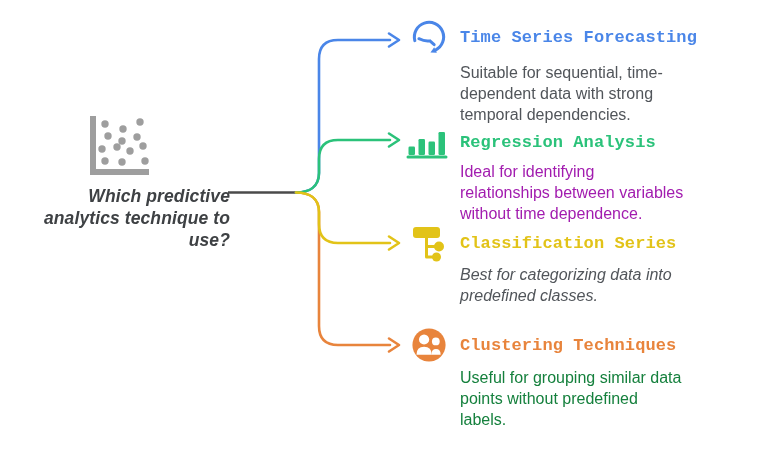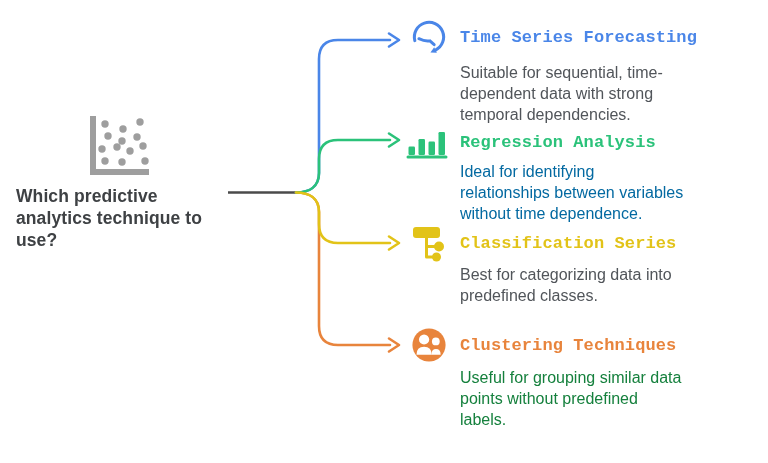--- a/index.html
+++ b/index.html
@@ -6,22 +6,22 @@
   .stage{
     position:relative;width:768px;height:463px;background:#ffffff;
     font-family:"Liberation Sans",sans-serif;overflow:hidden;
   }
   .connector-layer{position:absolute;left:0;top:0;width:768px;height:463px;}
   .connector-layer path, .connector-layer polyline{fill:none;stroke:currentColor;}
 
   .center-icon{position:absolute;left:85px;top:111px;width:66px;height:68px;}
   .center-question{
     position:absolute;left:16px;top:185px;width:214px;
-    text-align:left;font-weight:bold;font-size:17.5px;line-height:22px;
-    white-space:pre-line;letter-spacing:0.1px;
+    text-align:right;font-weight:bold;font-size:17.5px;line-height:22px;
+    white-space:pre-line;letter-spacing:0.1px;font-style:italic;
   }
 
   .branch{position:absolute;left:410px;width:340px;}
   .branch .b-icon{position:absolute;}
   .branch .b-title{
     position:absolute;left:50px;font-size:17px;font-weight:bold;
     line-height:20px;white-space:nowrap;letter-spacing:0.1px;font-family:Liberation Mono, monospace;
   }
   .branch .b-desc{
     position:absolute;left:50px;width:290px;
@@ -91,34 +91,34 @@
     <svg class="b-icon" style="left:-4px;top:1px" width="42" height="28" viewBox="0 0 42 28">
       <g fill="currentColor">
         <rect x="2.5" y="15.5" width="6.5" height="8.5" rx="1.2"></rect>
         <rect x="12.5" y="8" width="6.5" height="16" rx="1.2"></rect>
         <rect x="22.5" y="10.5" width="6.5" height="13.5" rx="1.2"></rect>
         <rect x="32.5" y="1" width="6.5" height="23" rx="1.2"></rect>
         <rect x="0.5" y="24.5" width="41" height="3" rx="1.5"></rect>
       </g>
     </svg>
     <div class="b-title" style="top:3px">Regression Analysis</div>
-    <div class="b-desc" style="top: 31px; color: #0369a1;">Ideal for identifying
+    <div class="b-desc" style="top: 31px; color: #a21caf;">Ideal for identifying
 relationships between variables
 without time dependence.</div>
   </div>
 
   <div class="branch" style="top: 225px; color: rgb(226, 195, 24);">
     <svg class="b-icon" style="left:-4px;top:-1px" width="40" height="40" viewBox="0 0 40 40">
       <rect x="7" y="3" width="27" height="11" rx="3" fill="currentColor"></rect>
       <path d="M20.5 14 V33 M20.5 22.5 H29 M20.5 33 H27" stroke="currentColor" stroke-width="3" fill="none" stroke-linecap="round"></path>
       <circle cx="33" cy="22.5" r="5" fill="currentColor"></circle>
       <circle cx="30.5" cy="33" r="4.5" fill="currentColor"></circle>
     </svg>
     <div class="b-title" style="top:9px">Classification Series</div>
-    <div class="b-desc" style="top: 39px; color: rgb(81, 85, 90);">Best for categorizing data into
+    <div class="b-desc" style="top: 39px; color: rgb(81, 85, 90); font-style: italic;">Best for categorizing data into
 predefined classes.</div>
   </div>
 
   <div class="branch" style="top: 327px; color: rgb(232, 132, 60);">
     <svg class="b-icon" style="left:1px;top:0px" width="36" height="36" viewBox="0 0 38 38">
       <circle cx="19" cy="19" r="17.5" fill="currentColor"></circle>
       <g fill="#ffffff">
         <circle cx="13.8" cy="13.2" r="5.4"></circle>
         <circle cx="26.2" cy="15.2" r="4.1"></circle>
         <path d="M5.8 29.2 Q5.8 20.8 13.8 20.8 Q21.8 20.8 21.8 29.2 Z"></path>

